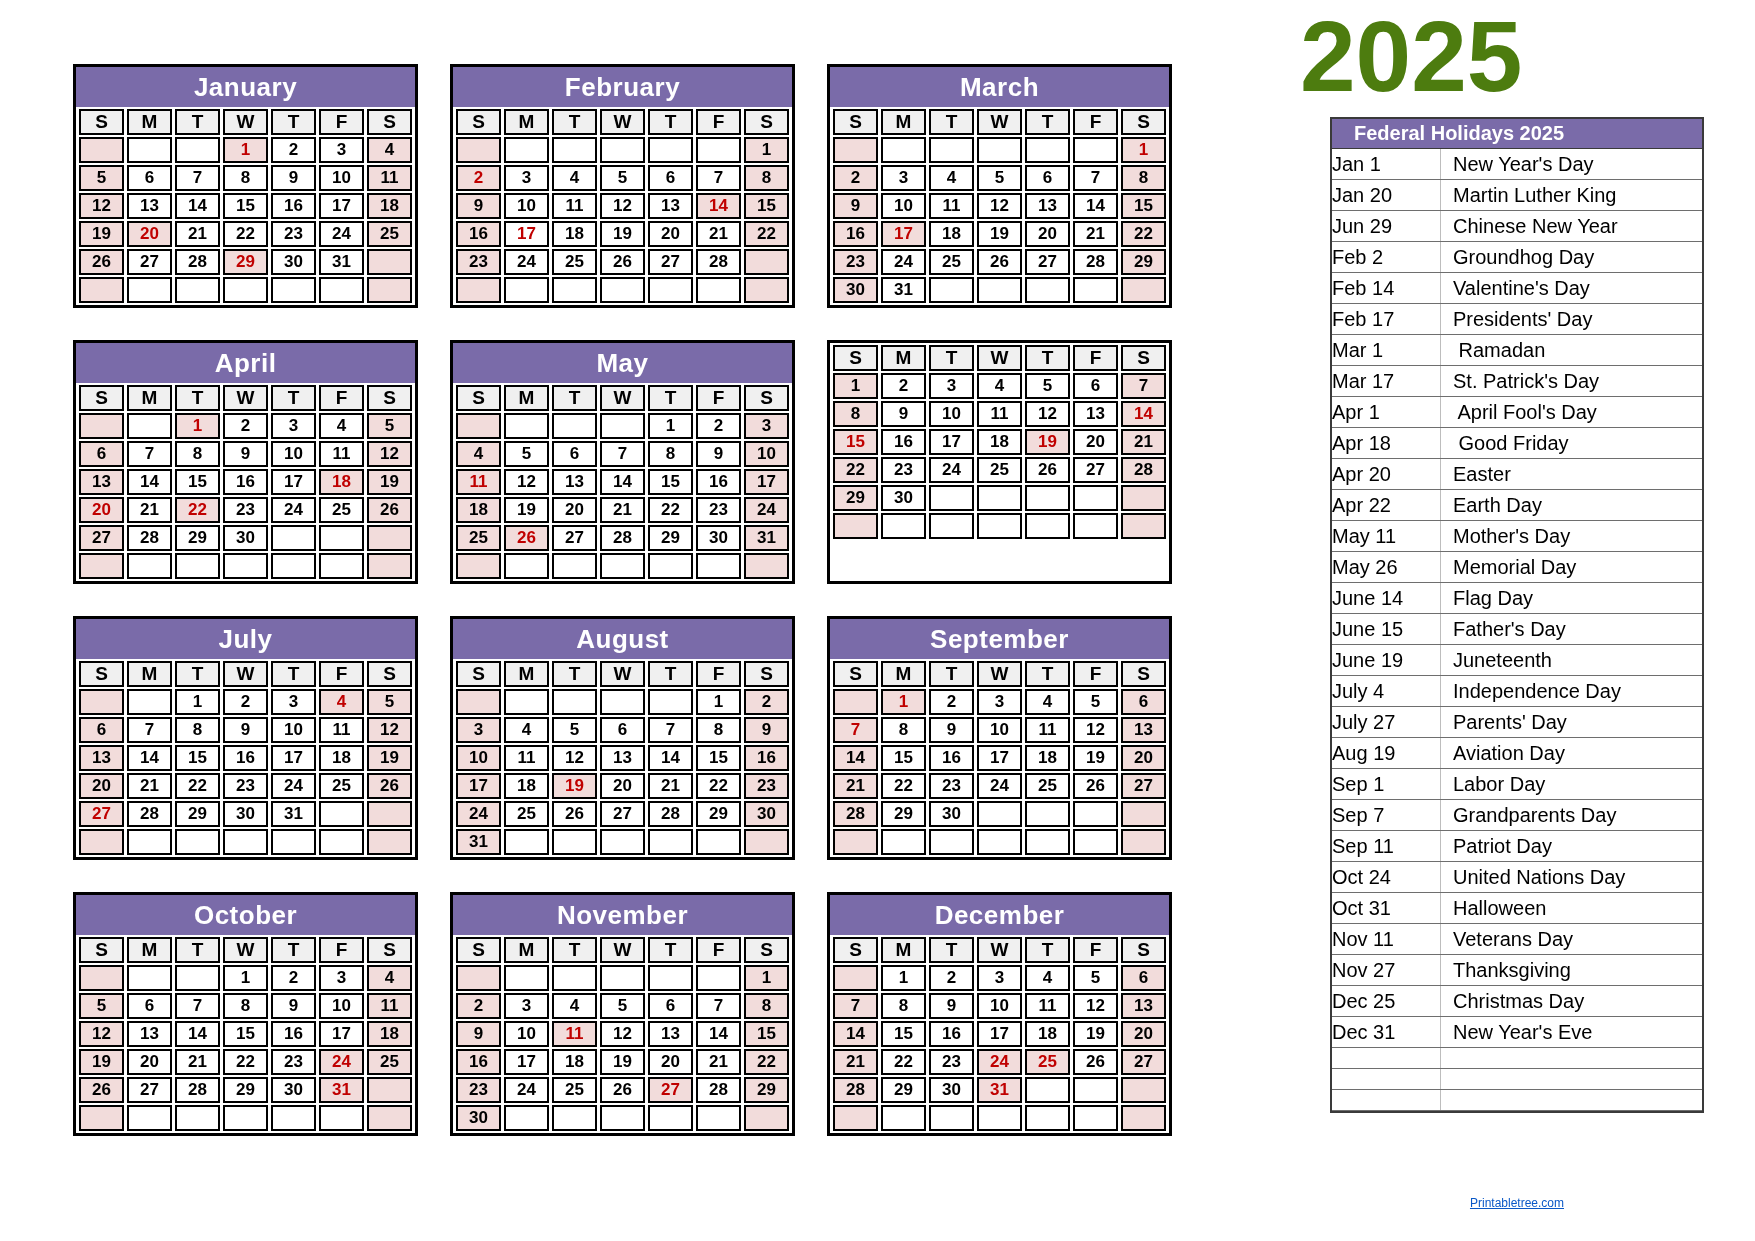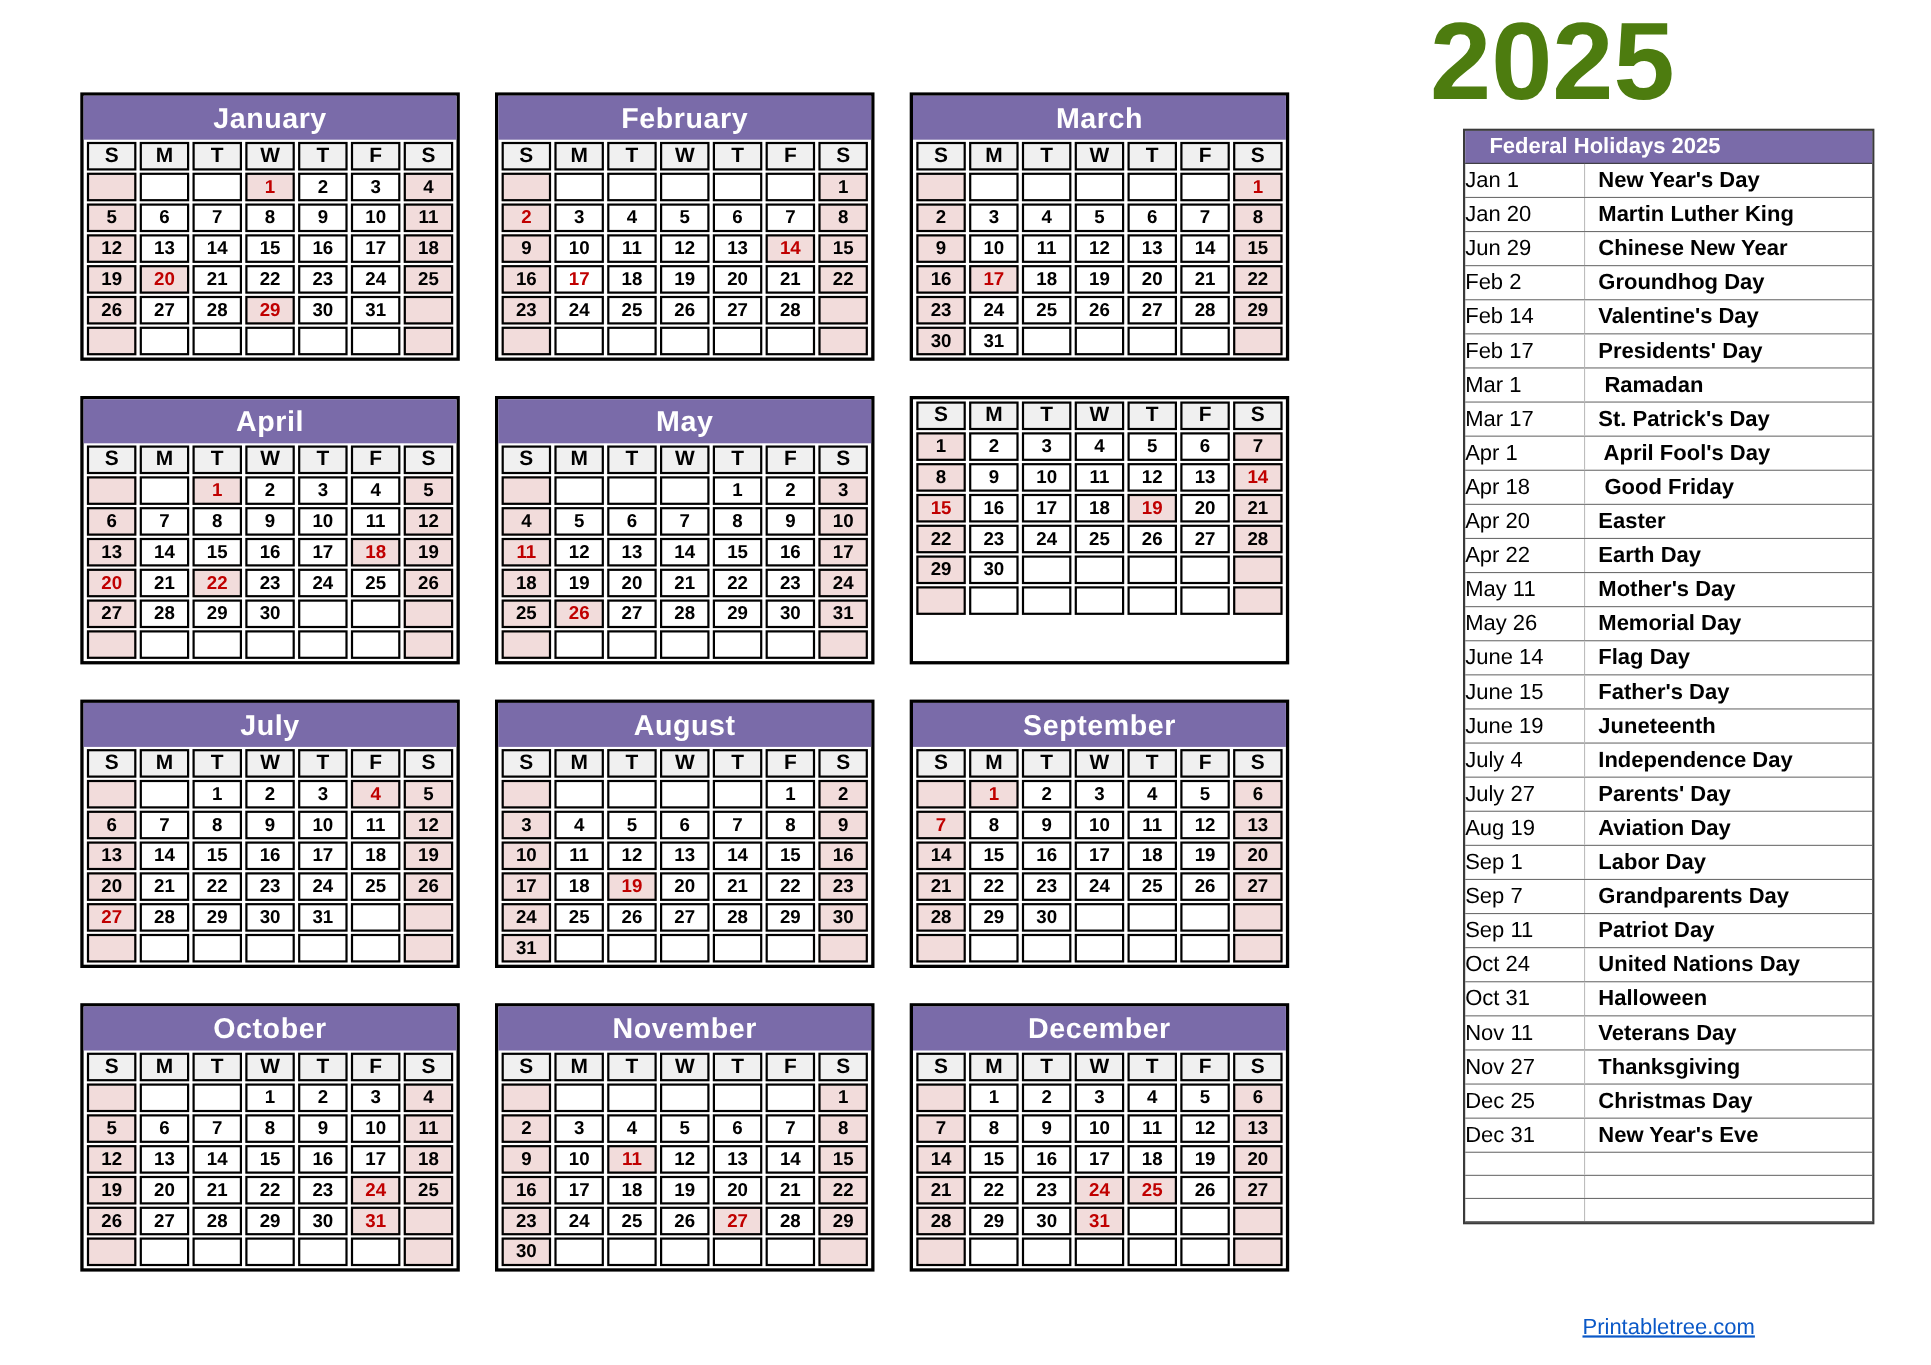--- a/index.html
+++ b/index.html
@@ -2,21 +2,21 @@
 <html><head>
 <meta charset="utf-8">
 <style>
   html,body { margin:0; padding:0; }
   body {
     width:1755px; height:1241px; position:relative; background:#ffffff;
     font-family:"Liberation Sans", sans-serif; overflow:hidden;
   }
   
   .months-grid {
-    position:absolute; left:73px; top:84px;
+    position:absolute; left:73px; top:64px;
     display:grid; grid-template-columns:repeat(3,345px);
     column-gap:75px; row-gap:46px;gap:32px;
   }
   .month { border:3px solid #000; background:#fff; width:345px; box-sizing:border-box; }
   .month-title {
     background:#7A6BA9; color:#fff; font-weight:bold; font-size:26px;
     text-align:center; height:40px; line-height:40px; letter-spacing:0.5px;
   }
   table.cal { width:100%; border-collapse:separate; border-spacing:3px 2px; table-layout:fixed; margin:0; }
   table.cal td {
@@ -36,24 +36,24 @@
     position:absolute; left:1330px; top:117px; width:374px;
     border:2px solid #3a3a3a; box-sizing:border-box; background:#fff;
   }
   .holidays-header {
     background:#7A6BA9; color:#fff; font-weight:bold; font-size:20px;
     height:29px; line-height:29px; padding-left:22px; border-bottom:1px solid #3a3a3a;
   }
   .hrow { display:flex; height:30px; border-bottom:1px solid #6e6e6e; align-items:stretch; font-size:20px; color:#000; }
   .hrow.empty { height:20px; }
   .hdate { width:108px; padding-left:0; border-right:1px solid #bdbdbd; display:flex; align-items:center; }
-  .hname { padding-left:12px; display:flex; align-items:center; white-space:pre;font-weight:bold; }
+  .hname { padding-left:12px; display:flex; align-items:center; white-space:pre; }
   .footer-link {
     position:absolute; left:1330px; top:1196px; width:374px; text-align:center;
-    font-size:20px;
+    font-size:12px;
   }
   .footer-link a { color:#0a58c7; text-decoration:underline; }
 </style>
 </head>
 <body>
 
 <div class="months-grid">
     <div class="month">
       <div class="month-title">January</div>
       <table class="cal">

